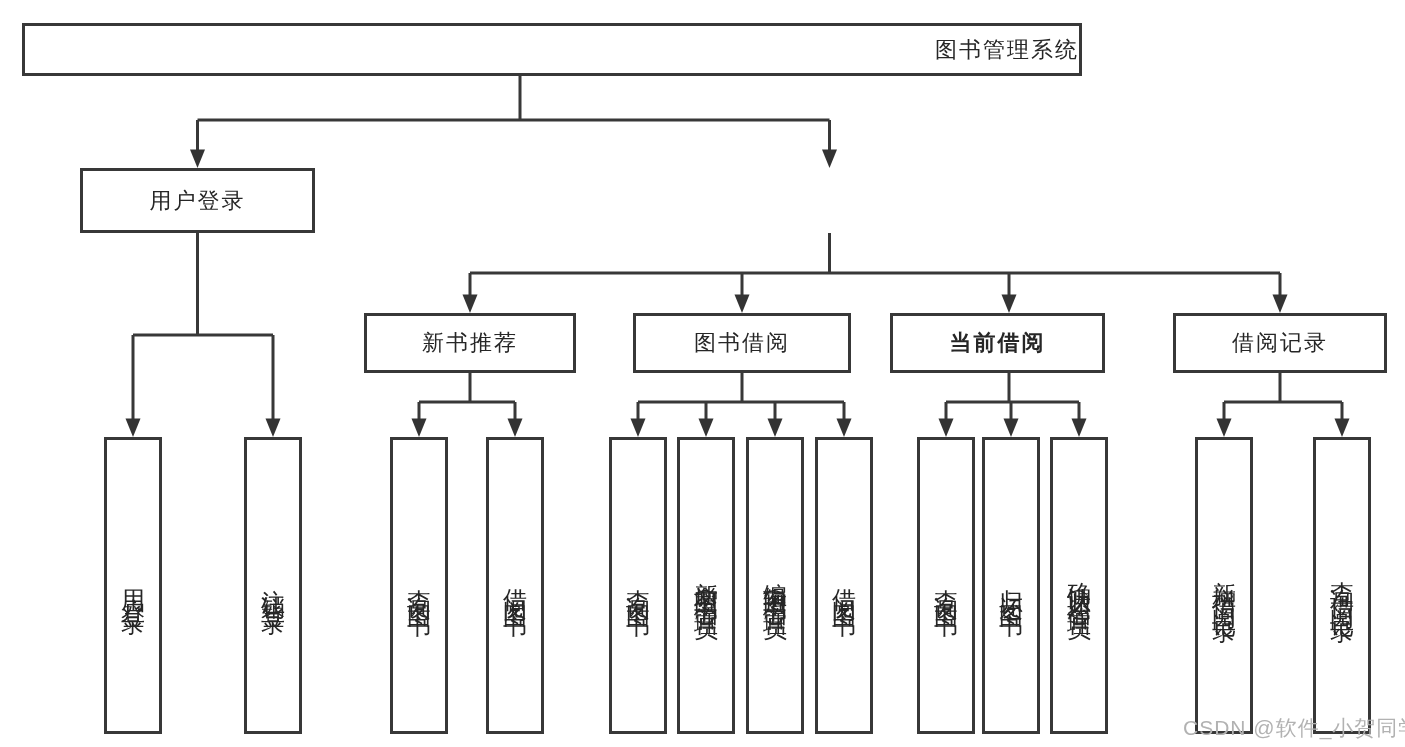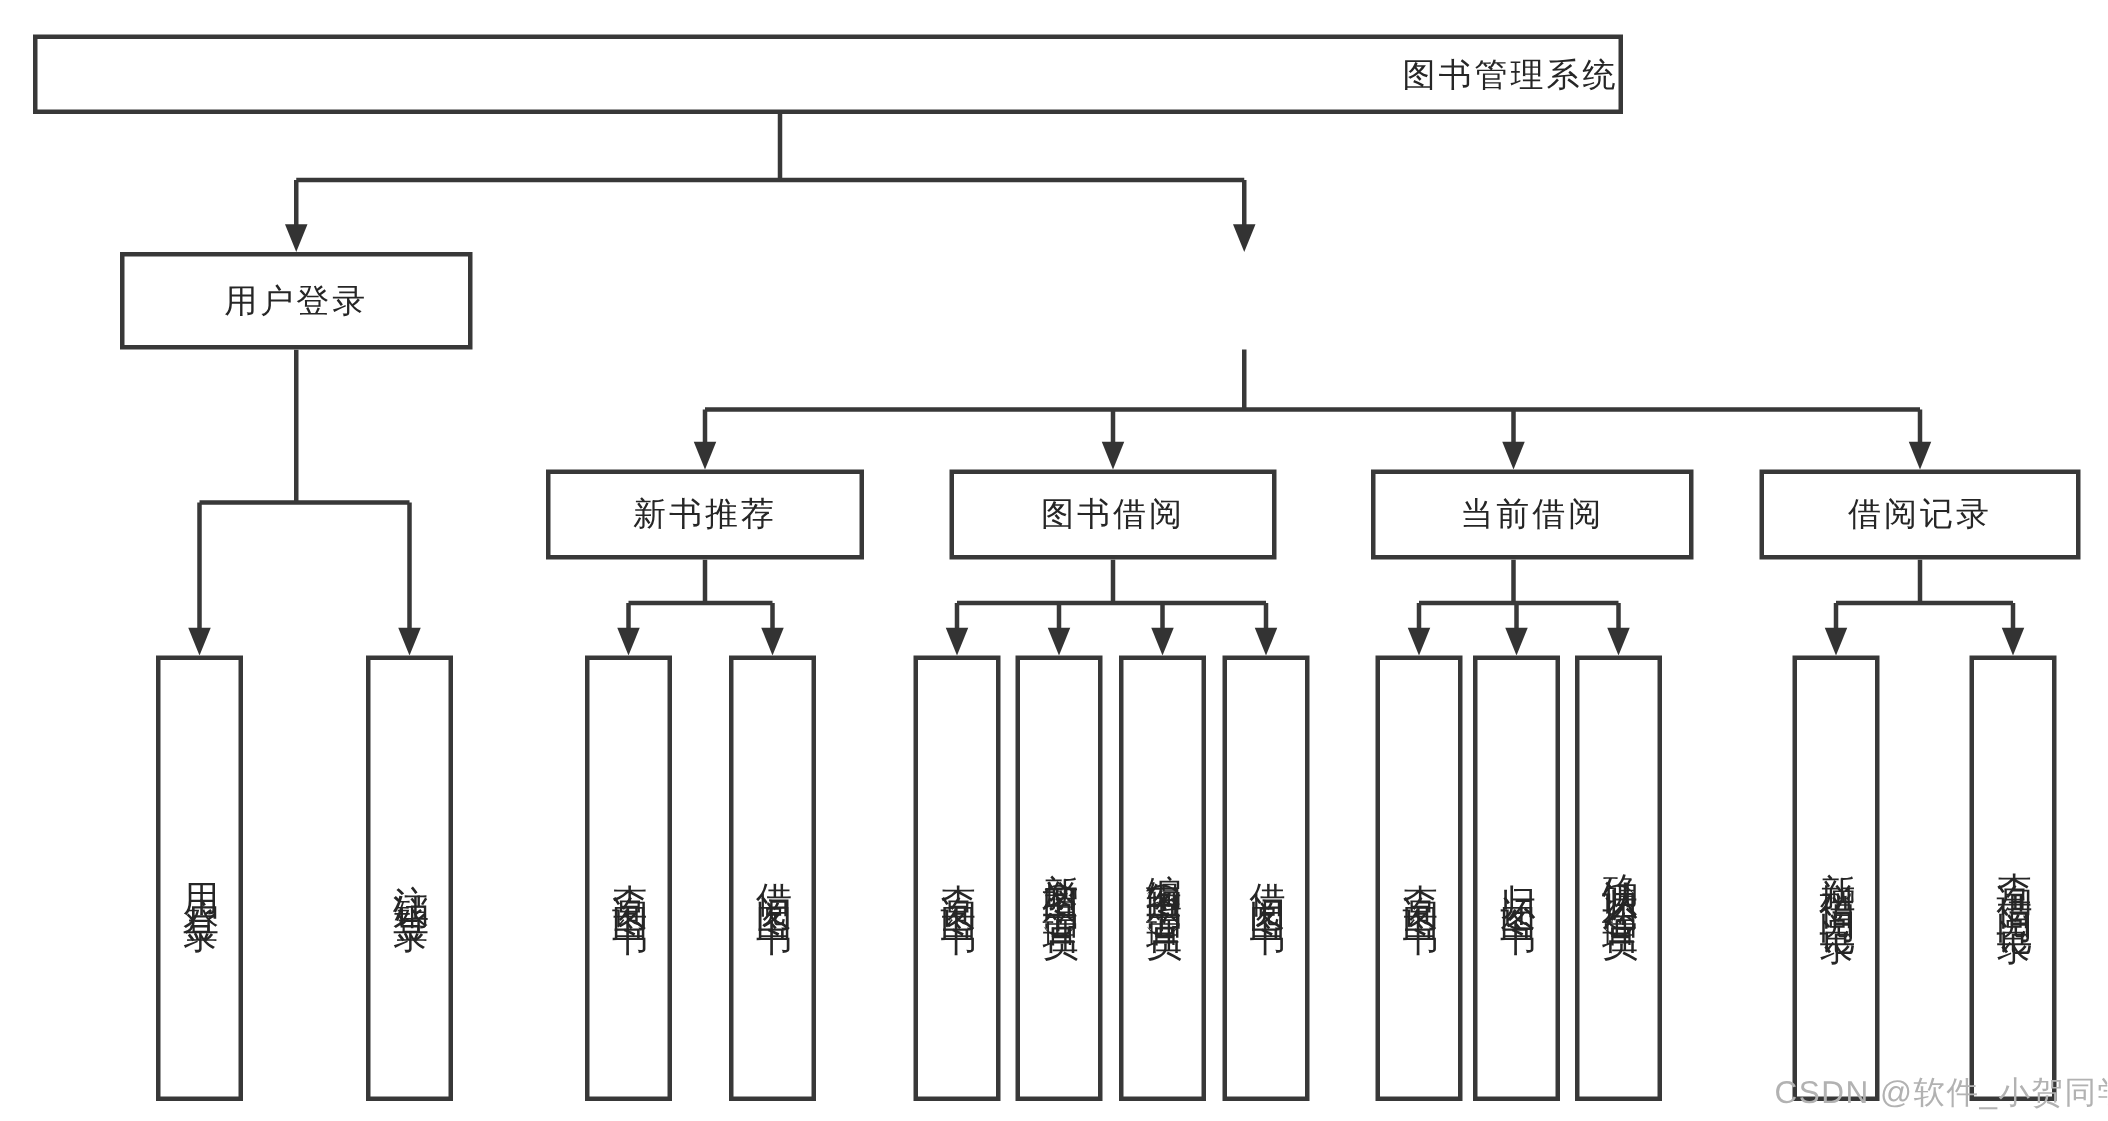--- a/index.html
+++ b/index.html
@@ -94,21 +94,21 @@
   <div class="box" style="left:80px; top:168px; width:235px; height:65px;">
     <span class="h-label">用户登录</span>
   </div>
 
   <div class="box" style="left:364px; top:313px; width:212px; height:60px;text-align:right;">
     <span class="h-label">新书推荐</span>
   </div>
   <div class="box" style="left:633px; top:313px; width:218px; height:60px;">
     <span class="h-label">图书借阅</span>
   </div>
-  <div class="box" style="left:914px; top:313px; width:215px; height:60px;">
+  <div class="box" style="left:890px; top:313px; width:215px; height:60px;font-weight:bold;">
     <span class="h-label">当前借阅</span>
   </div>
   <div class="box" style="left:1173px; top:313px; width:214px; height:60px;">
     <span class="h-label">借阅记录</span>
   </div>
 
   <div class="box leaf" style="left:104px; top:437px; width:58px; height:297px;">
     <span class="v">用户登录</span>
   </div>
   <div class="box leaf" style="left:244px; top:437px; width:58px; height:297px;">

